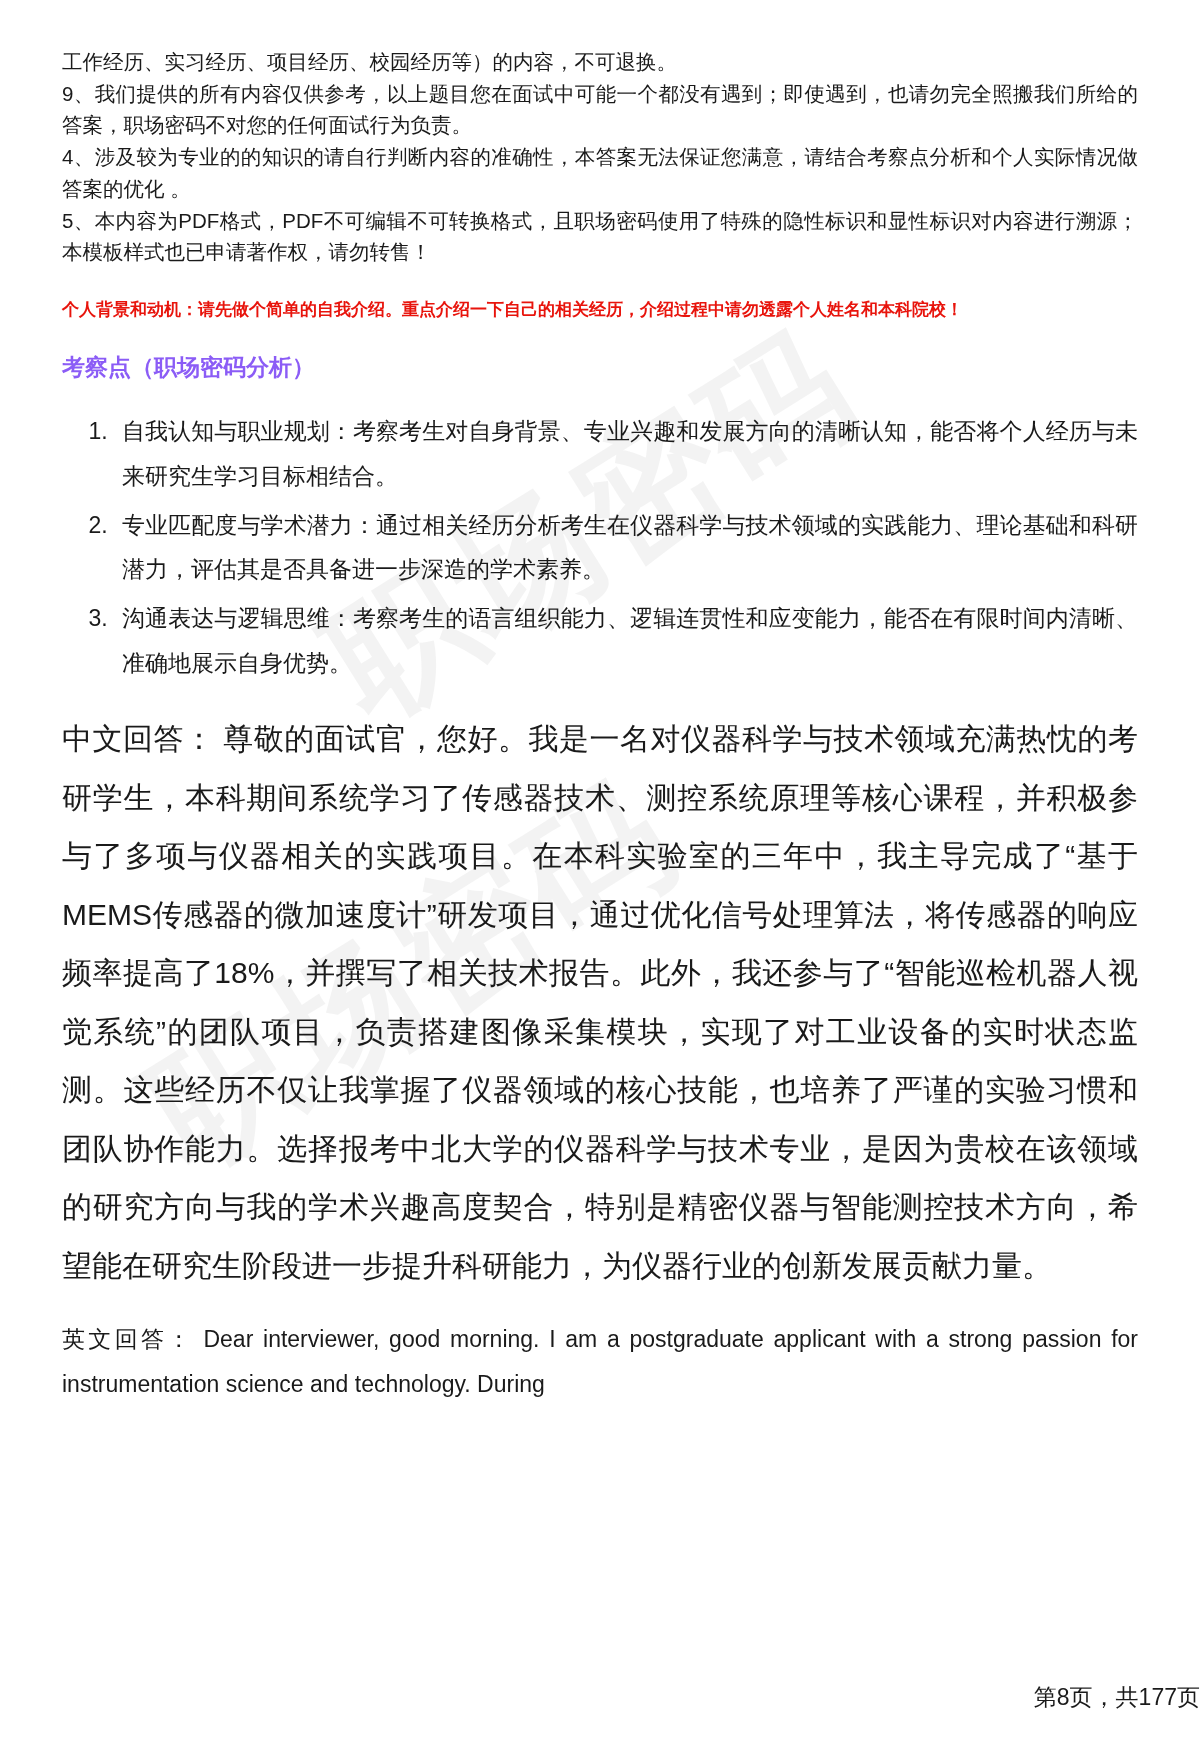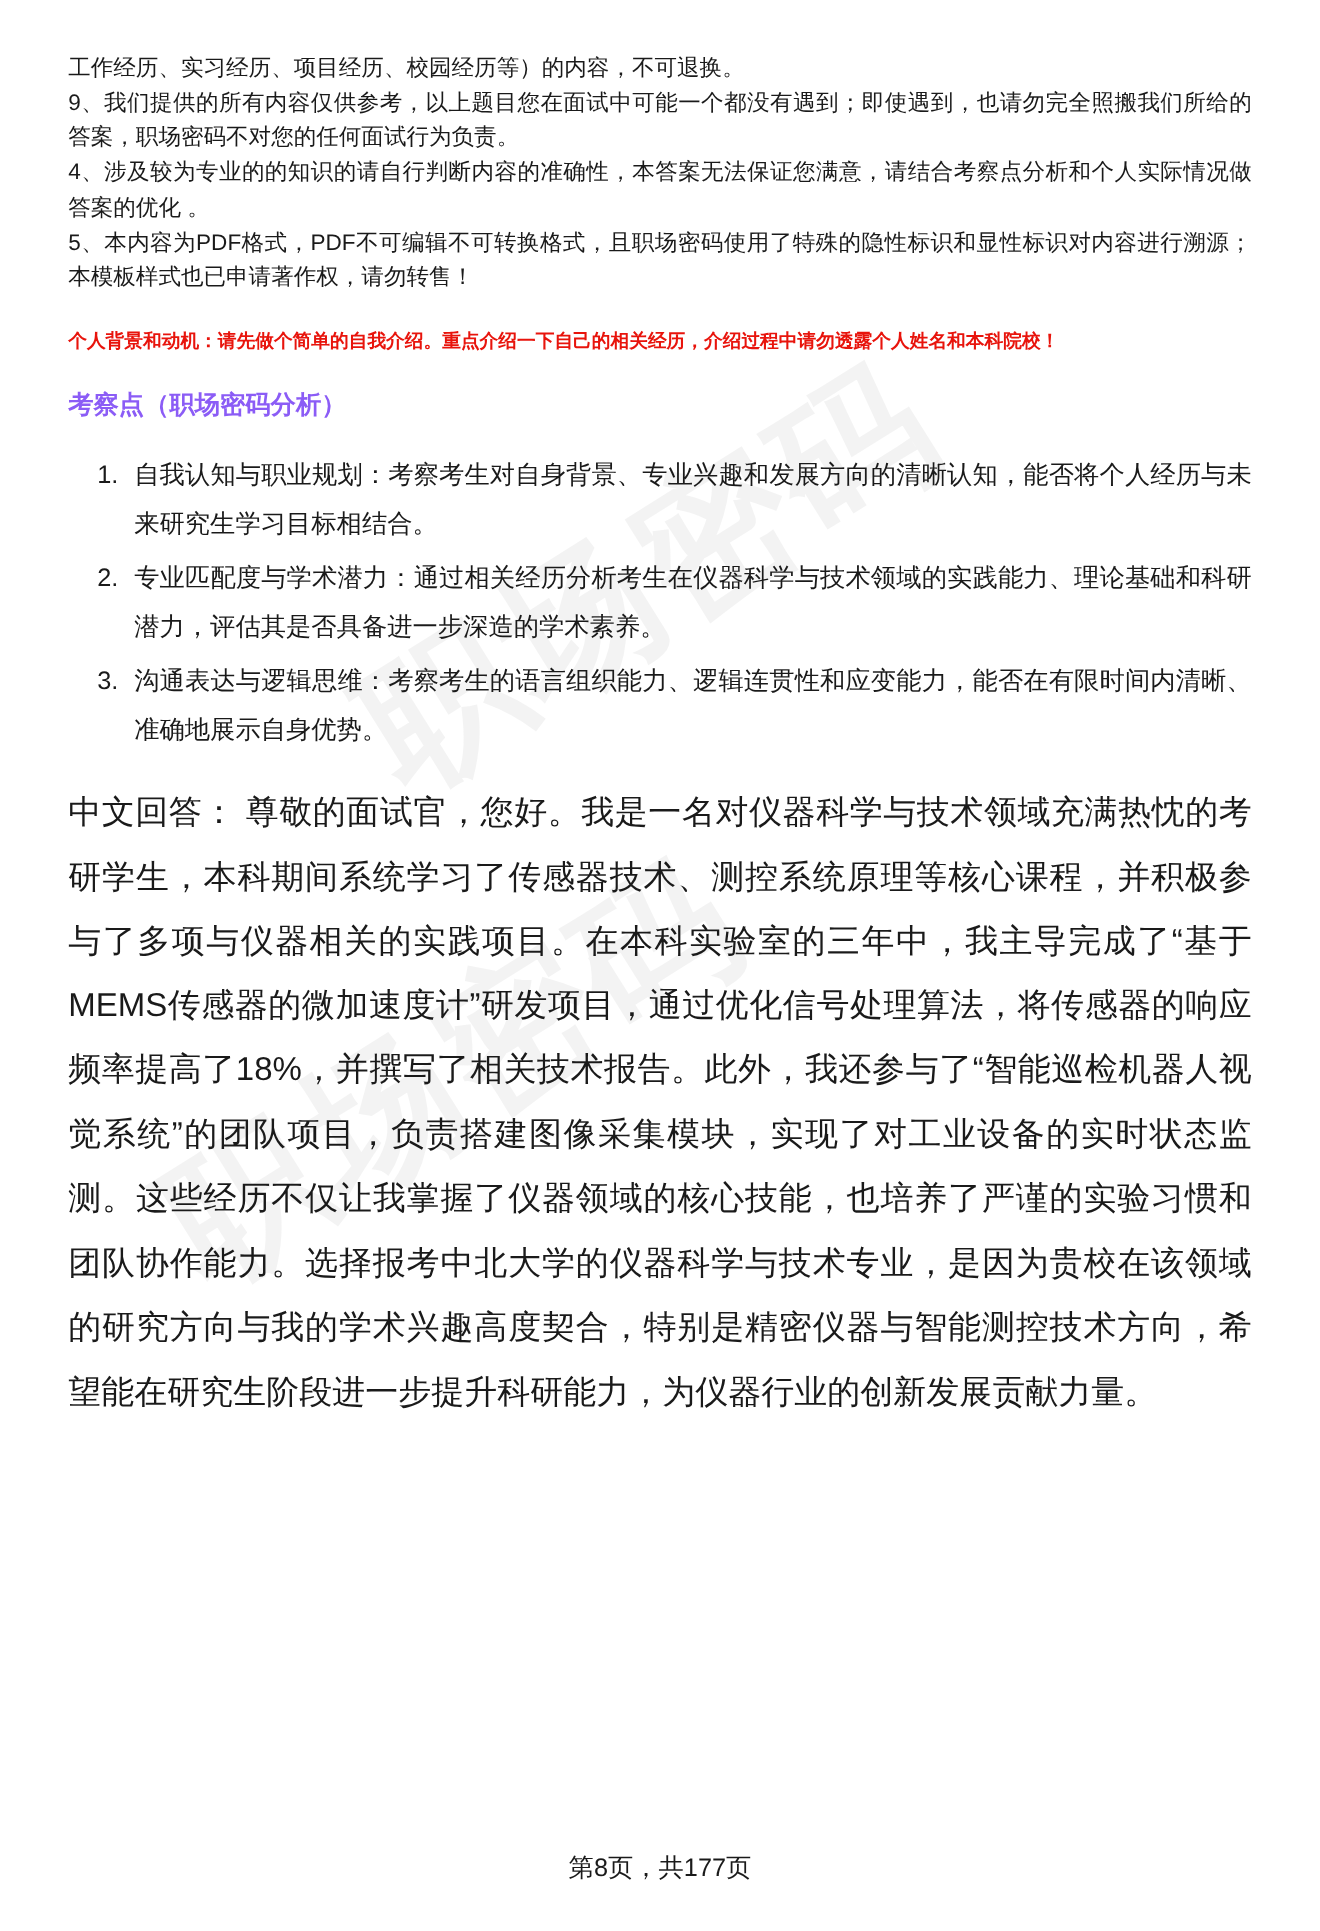--- a/index.html
+++ b/index.html
@@ -99,21 +99,21 @@
     line-height: 1.95;
     margin-top: 22px;
     text-align: justify;
   }
 
   .footer {
     position: absolute;
     left: 0;
     bottom: 42px;
     width: 1200px;
-    text-align: center;
+    text-align: right;
     font-size: 23px;
     color: #1a1a1a;
     z-index: 10;
   }
 </style>
 </head>
 <body>
 
 <div class="page">
 
@@ -136,17 +136,18 @@
     <div class="red-sub">考察点（职场密码分析）</div>
 
     <ol class="points">
       <li>自我认知与职业规划：考察考生对自身背景、专业兴趣和发展方向的清晰认知，能否将个人经历与未来研究生学习目标相结合。</li>
       <li>专业匹配度与学术潜力：通过相关经历分析考生在仪器科学与技术领域的实践能力、理论基础和科研潜力，评估其是否具备进一步深造的学术素养。</li>
       <li>沟通表达与逻辑思维：考察考生的语言组织能力、逻辑连贯性和应变能力，能否在有限时间内清晰、准确地展示自身优势。</li>
     </ol>
 
     <div class="answer">中文回答： 尊敬的面试官，您好。我是一名对仪器科学与技术领域充满热忱的考研学生，本科期间系统学习了传感器技术、测控系统原理等核心课程，并积极参与了多项与仪器相关的实践项目。在本科实验室的三年中，我主导完成了“基于MEMS传感器的微加速度计”研发项目，通过优化信号处理算法，将传感器的响应频率提高了18%，并撰写了相关技术报告。此外，我还参与了“智能巡检机器人视觉系统”的团队项目，负责搭建图像采集模块，实现了对工业设备的实时状态监测。这些经历不仅让我掌握了仪器领域的核心技能，也培养了严谨的实验习惯和团队协作能力。选择报考中北大学的仪器科学与技术专业，是因为贵校在该领域的研究方向与我的学术兴趣高度契合，特别是精密仪器与智能测控技术方向，希望能在研究生阶段进一步提升科研能力，为仪器行业的创新发展贡献力量。</div>
 
+    <div class="answer-en">英文回答： Dear interviewer, good morning. I am a postgraduate applicant with a strong passion for instrumentation science and technology. During</div>
 
   </div>
 
   <div class="footer">第8页，共177页</div>
 </div>
 
 </body></html>

